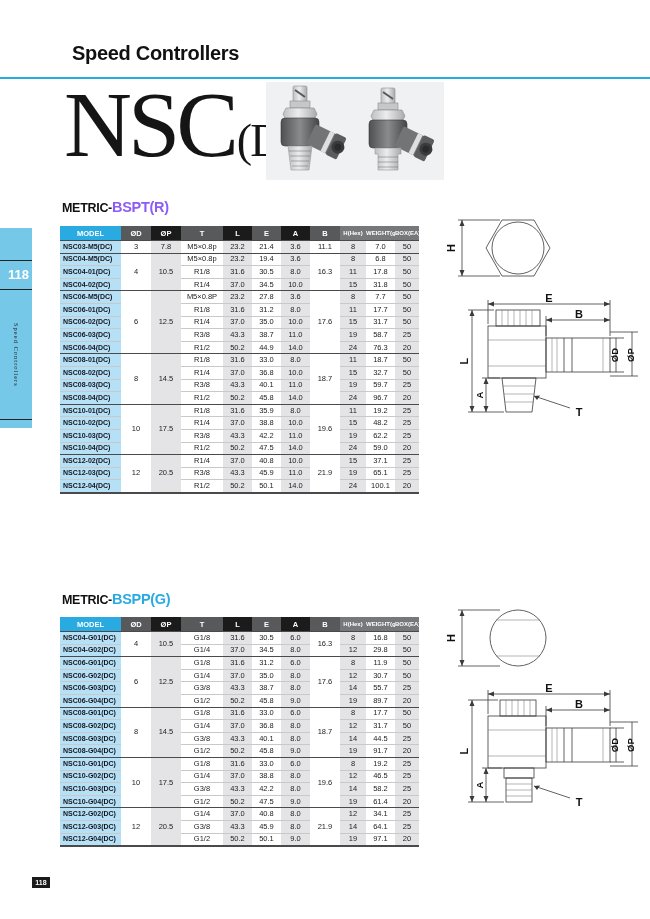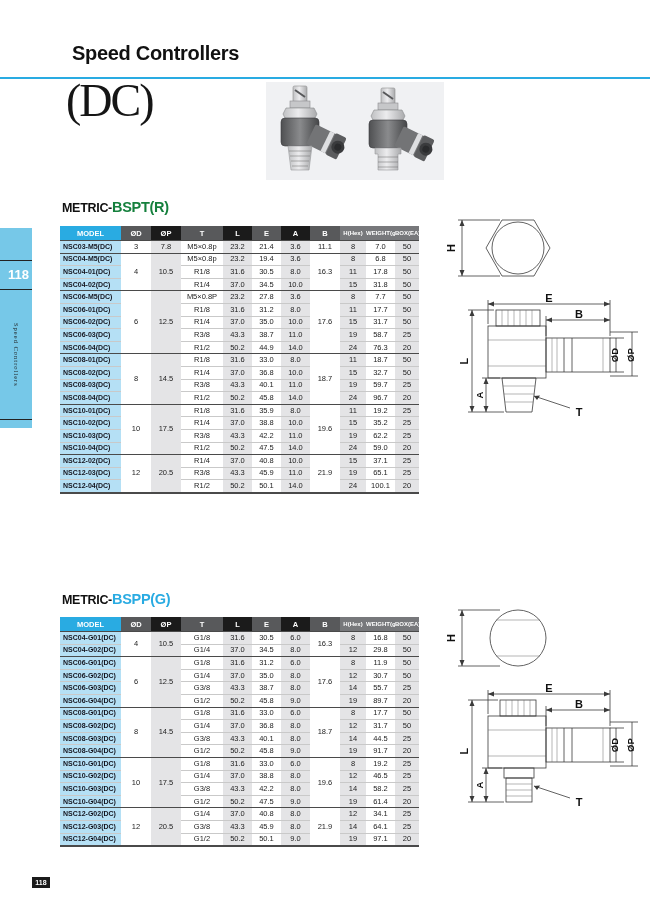--- a/index.html
+++ b/index.html
@@ -71,20 +71,21 @@
 </style>
 </head>
 <body>
 
 <div class="page">
 
   <div class="hdr-title">Speed Controllers</div>
   <div class="hdr-rule" style="background: rgb(41, 171, 226);"></div>
 
   <div class="nsc">
+    <span class="code">NSC</span>
     <span class="suffix">(DC)</span>
   </div>
 
   <div class="photos">
     <svg width="178" height="98" viewBox="0 0 178 98">
       <defs>
         <linearGradient id="met" x1="0" y1="0" x2="1" y2="0">
           <stop offset="0" stop-color="#bfc0c2"></stop>
             <stop offset="0.45" stop-color="#ececee"></stop>
             <stop offset="1" stop-color="#a9aaac"></stop>
@@ -138,21 +139,21 @@
   <div class="tab" style="background: rgb(118, 200, 232);">
     <div class="tab-sp"></div>
     <div class="tab-num">118</div>
     <div class="tab-label">
       <span>Speed Controllers</span>
     </div>
     <div class="tab-bot"></div>
   </div>
 
   <div class="sec-title ttl1">
-    <span class="t-pre">METRIC-</span><span class="t-acc" style="color: #15803d;">BSPT(R)</span>
+    <span class="t-pre">METRIC-</span><span class="t-acc" style="color: #8b5cf6;">BSPT(R)</span>
   </div>
 
   <table class="spec tbl1">
     <thead>
         <tr>
           <th class="h-model" style="background: rgb(41, 171, 226); width: 61px;">MODEL</th>
           <th class="h-mid" style="background: rgb(88, 89, 91); width: 30px;">ØD</th>
           <th class="h-dark" style="background: rgb(27, 27, 27); width: 30px;">ØP</th>
           <th class="h-mid" style="background: rgb(88, 89, 91); width: 42px;">T</th>
           <th class="h-dark" style="background: rgb(27, 27, 27); width: 29px;">L</th>
@@ -320,21 +321,21 @@
           <td>19.2</td>
           <td class="cg" style="background: rgb(228, 228, 230);">25</td>
         </tr>
         <tr>
           <td class="cm" style="background: rgb(181, 224, 245);">NSC10-02(DC)</td>
           <td>R1/4</td>
           <td class="cg" style="background: rgb(228, 228, 230);">37.0</td>
           <td>38.8</td>
           <td class="cg" style="background: rgb(228, 228, 230);">10.0</td>
           <td class="cg" style="background: rgb(228, 228, 230);">15</td>
-          <td>35.2</td>
+          <td>48.2</td>
           <td class="cg" style="background: rgb(228, 228, 230);">25</td>
         </tr>
         <tr>
           <td class="cm" style="background: rgb(181, 224, 245);">NSC10-03(DC)</td>
           <td>R3/8</td>
           <td class="cg" style="background: rgb(228, 228, 230);">43.3</td>
           <td>42.2</td>
           <td class="cg" style="background: rgb(228, 228, 230);">11.0</td>
           <td class="cg" style="background: rgb(228, 228, 230);">19</td>
           <td>62.2</td>

